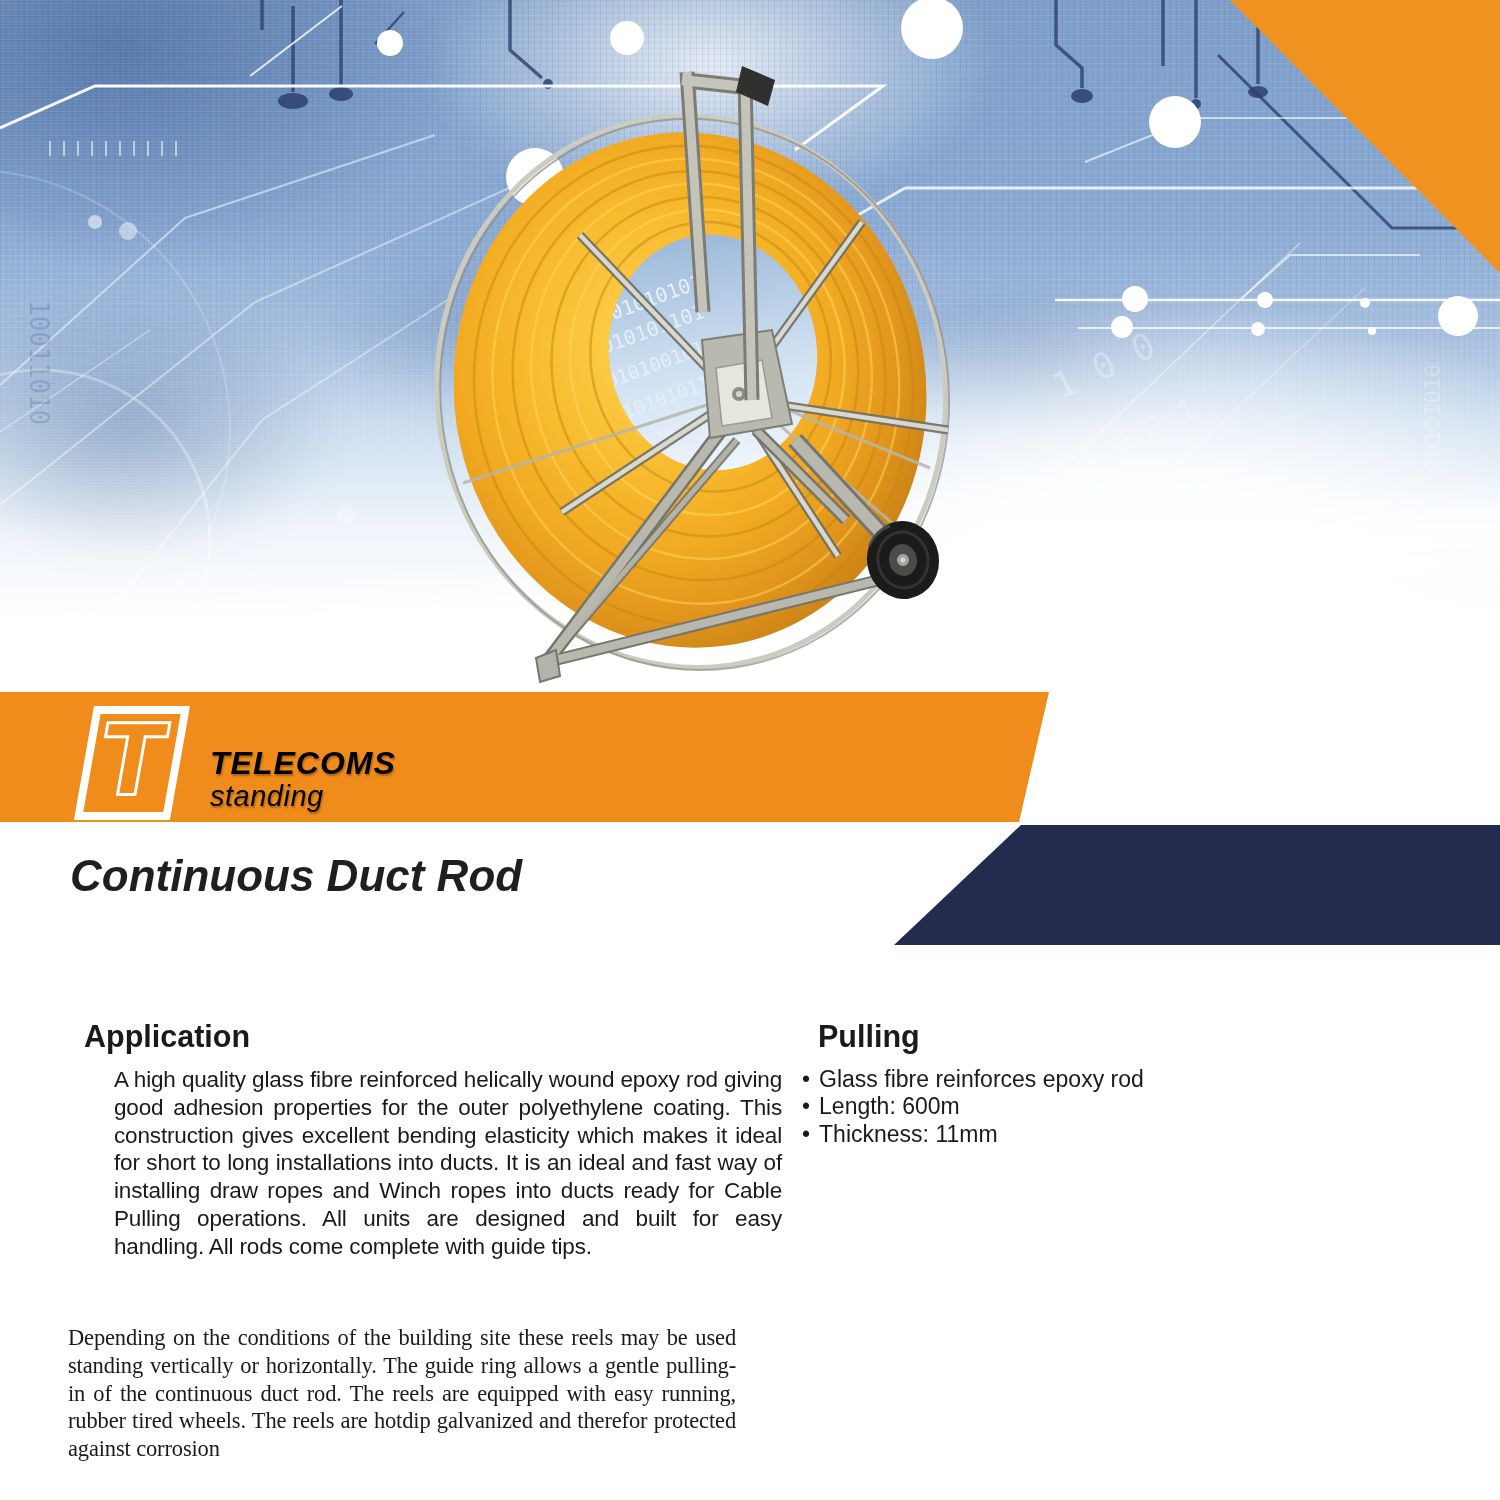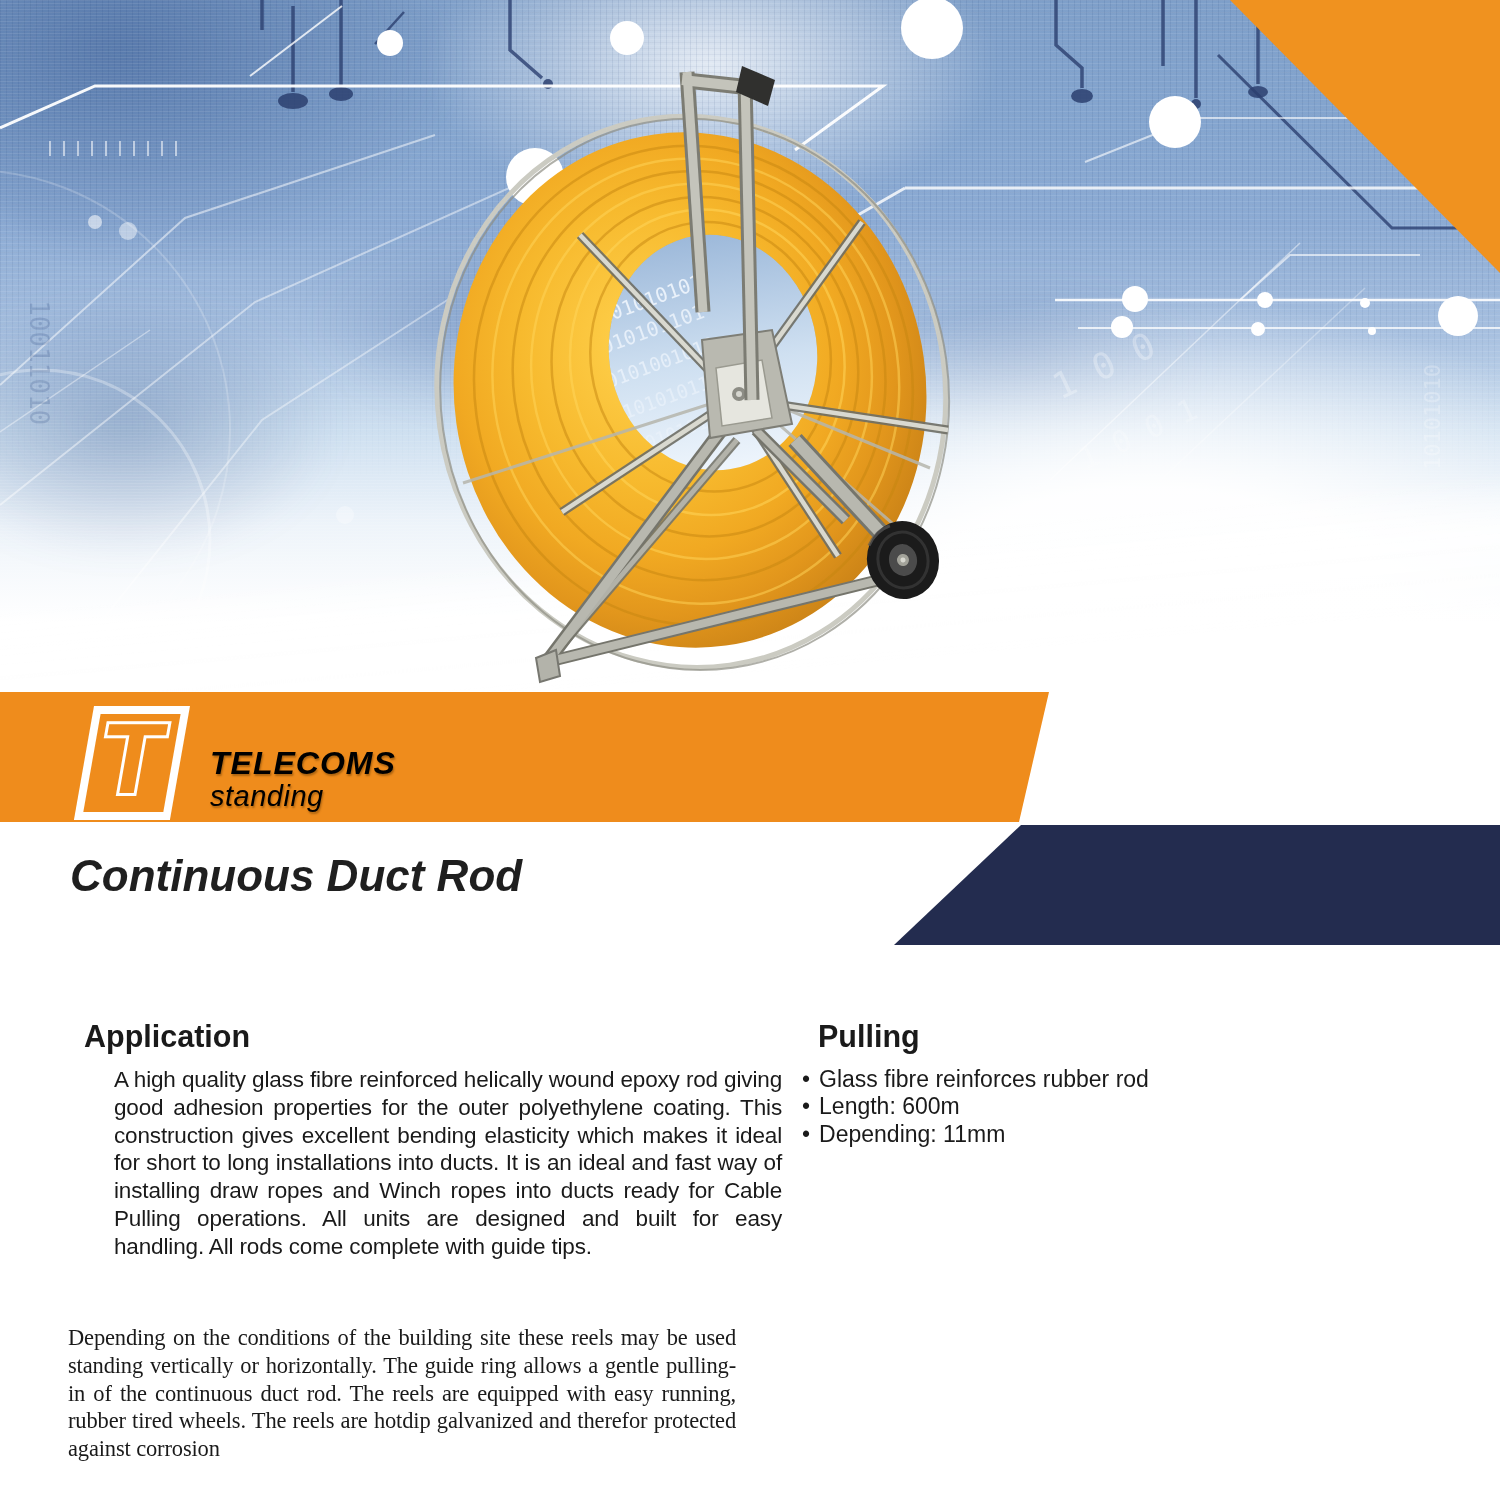--- a/index.html
+++ b/index.html
@@ -276,18 +276,18 @@
   <div class="navy-band"></div>
 
   <h1 class="doc-title">Continuous Duct Rod</h1>
 
   <h2 class="sec-heading h-application">Application</h2>
   <p class="para p1">A high quality glass fibre reinforced helically wound epoxy rod giving good adhesion properties for the outer polyethylene coating. This construction gives excellent bending elasticity which makes it ideal for short to long installations into ducts. It is an ideal and fast way of installing draw ropes and Winch ropes into ducts ready for Cable Pulling operations. All units are designed and built for easy handling. All rods come complete with guide tips.</p>
   <p class="para p2">Depending on the conditions of the building site these reels may be used standing vertically or horizontally. The guide ring allows a gentle pulling-in of the continuous duct rod. The reels are equipped with easy running, rubber tired wheels. The reels are hotdip galvanized and therefor protected against corrosion</p>
 
   <h2 class="sec-heading h-features">Pulling</h2>
   <ul class="features-list">
-    <li><span class="bullet">•</span><span>Glass fibre reinforces rubber rod</span></li>
+    <li><span class="bullet">•</span><span>Glass fibre reinforces epoxy rod</span></li>
     <li><span class="bullet">•</span><span>Length: 600m</span></li>
-    <li><span class="bullet">•</span><span>Depending: 11mm</span></li>
+    <li><span class="bullet">•</span><span>Thickness: 11mm</span></li>
   </ul>
 
 </div>
 
 </body></html>

